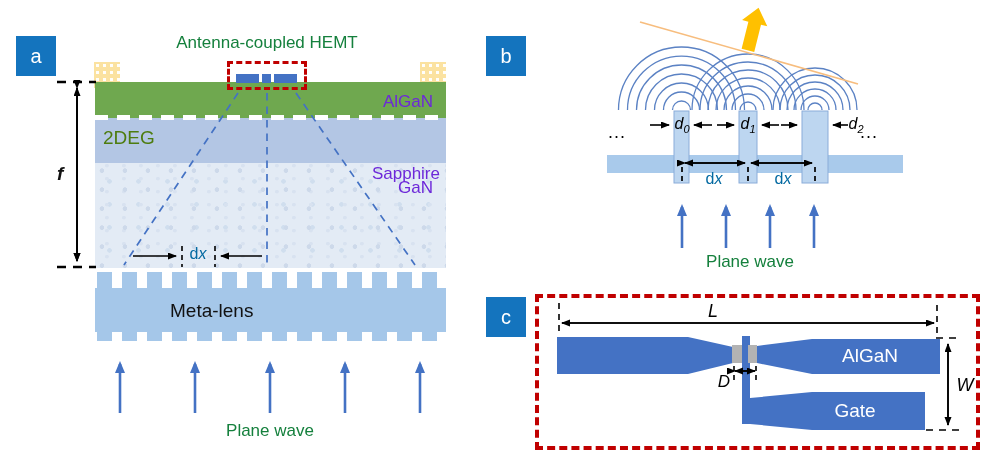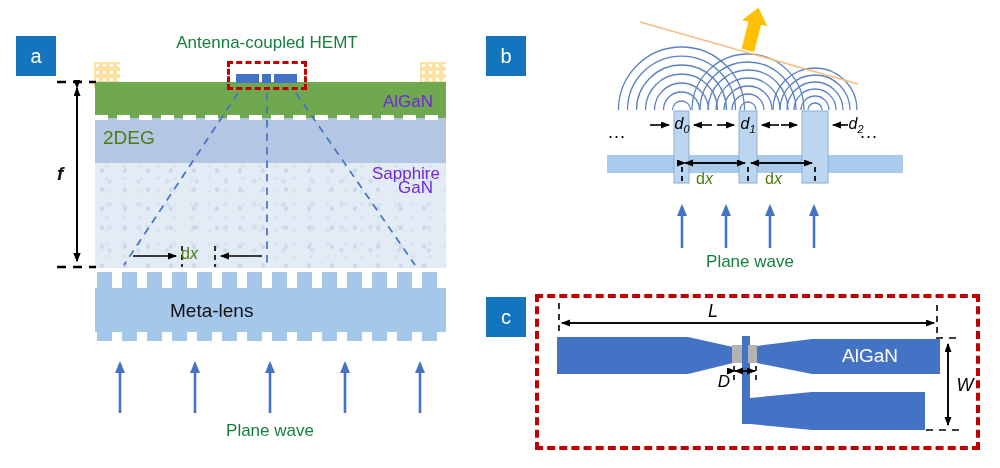--- a/index.html
+++ b/index.html
@@ -6,21 +6,21 @@
   #fig{position:relative;width:1000px;height:468px;background:#fff;overflow:hidden;
        font-family:"Liberation Sans","DejaVu Sans",sans-serif;color:#111;}
   .abs{position:absolute;}
   .panel-label{width:40px;height:40px;background:#1474BE;color:#fff;font-size:20px;
        display:flex;align-items:center;justify-content:center;}
   .caption{font-size:17px;color:#15803d;text-align:center;}
   .layer-label{font-size:17px;color:#6d28d9;text-align:right;}
   .white-label{font-size:19px;color:#4d7c0f;}
   .black-label{font-size:19px;color:#111;text-align:left;}
   .dim-label{font-style:italic;font-size:18px;color:#000;text-align:center;}
-  .dx-label{font-size:16px;color:#4d7c0f;text-align:left;}
+  .dx-label{font-size:16px;color:#0369a1;text-align:center;}
   .dx-label .it{font-style:italic;}
   .electrode-label{font-size:19px;color:#fff;text-align:center;}
   .d-sub-label{font-size:16px;font-style:italic;text-align:center;color:#000;}
   .d-sub-label sub{font-size:11px;font-style:italic;}
   .ellipsis{font-size:18px;color:#000;letter-spacing:1px;}
   
   .green-layer{background:#6FA84F;}
   .gan-layer{background:#B3C6E4;}
   .sapphire-layer{background:#E3EBF5;
     background-image:
@@ -227,17 +227,18 @@
     </g>
     <g stroke="#000" stroke-width="1.6">
       <line x1="478" y1="64" x2="478" y2="145" marker-end="url(#ahC)"></line>
       <line x1="478" y1="145" x2="478" y2="64" marker-end="url(#ahC)"></line>
       <line x1="466" y1="58" x2="492" y2="58" stroke-dasharray="7 6"></line>
       <line x1="456" y1="150" x2="494" y2="150" stroke-dasharray="7 6"></line>
     </g>
   </svg>
 
   <div class="abs electrode-label" style="left:808px;top:345px;width:124px;">AlGaN</div>
+  <div class="abs electrode-label" style="left:793px;top:400px;width:124px;">Gate</div>
   <div class="abs dim-label" style="left:698px;top:301px;width:30px;">L</div>
   <div class="abs dim-label" style="left:713px;top:372px;width:22px;font-size:17px;">D</div>
   <div class="abs dim-label" style="left:952px;top:375px;width:26px;">W</div>
 
 </div>
 
 </body></html>

